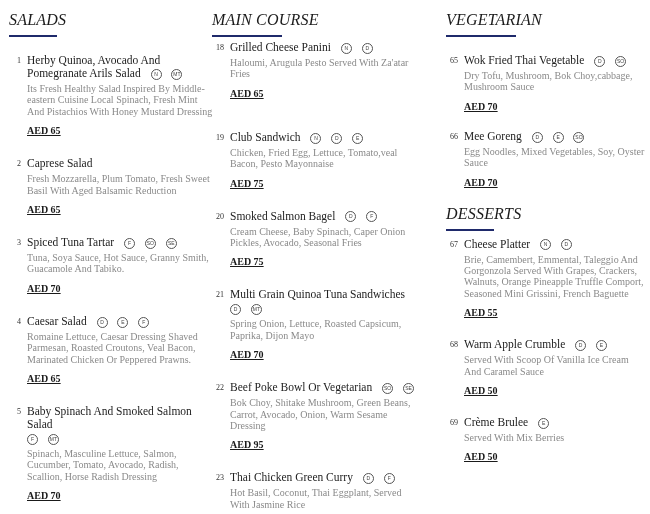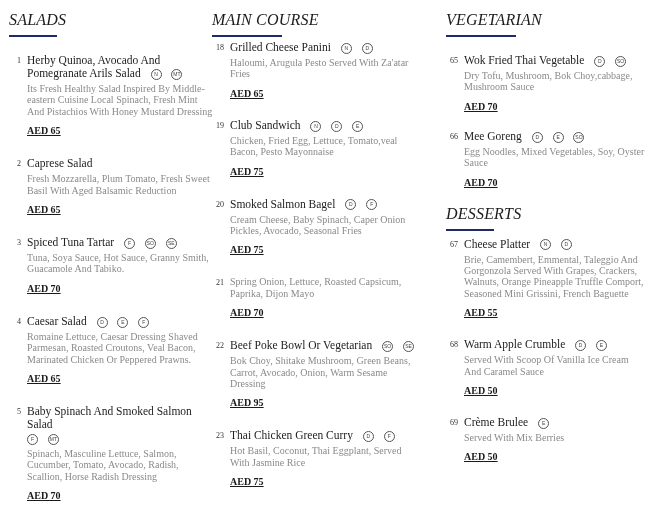--- a/index.html
+++ b/index.html
@@ -109,21 +109,21 @@
     <span class="num">18</span>
     <div class="name">
       <span>Grilled Cheese Panini</span>
       <span class="badge">N</span>
       <span class="badge">D</span>
     </div>
     <div class="desc">Haloumi, Arugula Pesto Served With Za'atar Fries</div>
     <div class="price">AED 65</div>
   </div>
 
-  <div class="item" style="margin-top:20px">
+  <div class="item" style="margin-top:32px">
     <span class="num">19</span>
     <div class="name">
       <span>Club Sandwich</span>
       <span class="badge">N</span>
       <span class="badge">D</span>
       <span class="badge">E</span>
     </div>
     <div class="desc">Chicken, Fried Egg, Lettuce, Tomato,veal Bacon, Pesto Mayonnaise</div>
     <div class="price">AED 75</div>
   </div>
@@ -134,20 +134,27 @@
       <span>Smoked Salmon Bagel</span>
       <span class="badge">D</span>
       <span class="badge">F</span>
     </div>
     <div class="desc">Cream Cheese, Baby Spinach, Caper Onion Pickles, Avocado, Seasonal Fries</div>
     <div class="price">AED 75</div>
   </div>
 
   <div class="item" style="margin-top:21px">
     <span class="num">21</span>
+    <div class="name">
+      <span>Multi Grain Quinoa Tuna Sandwiches</span>
+      <span class="badges-line">
+        <span class="badge">D</span>
+        <span class="badge">MT</span>
+      </span>
+    </div>
     <div class="desc">Spring Onion, Lettuce, Roasted Capsicum, Paprika, Dijon Mayo</div>
     <div class="price">AED 70</div>
   </div>
 
   <div class="item" style="margin-top:21px">
     <span class="num">22</span>
     <div class="name">
       <span>Beef Poke Bowl Or Vegetarian</span>
       <span class="badge">SO</span>
       <span class="badge">SE</span>

